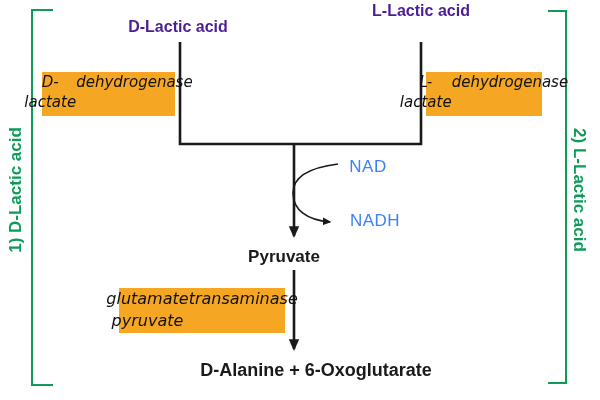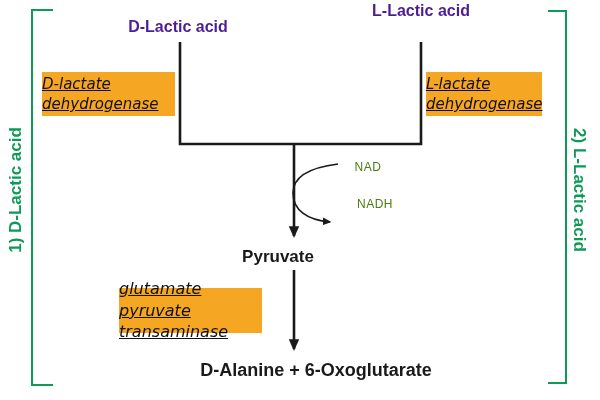--- a/index.html
+++ b/index.html
@@ -3,23 +3,23 @@
 <meta charset="utf-8">
 <style>
   html,body{margin:0;padding:0;}
   .canvas{position:relative;width:600px;height:400px;background:#ffffff;overflow:hidden;
           font-family:"Liberation Sans", sans-serif;}
   .svg-layer{position:absolute;left:0;top:0;width:600px;height:400px;}
   .label{position:absolute;transform:translate(-50%,-50%);white-space:nowrap;}
   .title{color:#4c1d95;font-weight:bold;font-size:16px;}
   .enzyme-box{position:absolute;background:#f5a623;color:#111111;font-style:italic;
               font-family:"DejaVu Sans", sans-serif;
-              font-size:15px;display:flex;flex-direction:column;
-              justify-content:center;line-height:1.35;text-decoration:underline;}
-  .cofactor{color:#4d7c0f;font-size:12px;letter-spacing:0.5px;}
+              font-size:15px;text-align:center;display:flex;flex-direction:row;
+              justify-content:center;line-height:1.35;}
+  .cofactor{color:#3b82f6;font-size:17px;letter-spacing:0.5px;}
   .bold-label{color:#1a1a1a;font-weight:bold;font-size:17px;}
   .product{font-size:18px;}
   .side-label{position:absolute;color:#0e9a57;font-weight:bold;font-size:17px;white-space:nowrap;}
   .side-left{transform:translate(-50%,-50%) rotate(-90deg);}
   .side-right{transform:translate(-50%,-50%) rotate(90deg);}
 </style>
 </head>
 <body>
 
 <div class="canvas">
@@ -52,25 +52,25 @@
   <div class="enzyme-box" style="left:42px;top:72px;width:133px;height:44px;">
     <span>D-lactate</span>
     <span>dehydrogenase</span>
   </div>
   <div class="enzyme-box" style="left:426px;top:72px;width:116px;height:44px;">
     <span>L-lactate</span>
     <span>dehydrogenase</span>
   </div>
 
   <div class="label cofactor" style="left:368px;top:167px;">NAD</div>
-  <div class="label cofactor" style="left:375px;top:204px;">NADH</div>
+  <div class="label cofactor" style="left:375px;top:221px;">NADH</div>
 
-  <div class="label bold-label" style="left:278px;top:257px;">Pyruvate</div>
+  <div class="label bold-label" style="left:284px;top:257px;">Pyruvate</div>
 
-  <div class="enzyme-box" style="left:119px;top:288px;width:143px;height:45px;font-size:16px;">
+  <div class="enzyme-box" style="left:119px;top:288px;width:166px;height:45px;font-size:16px;">
     <span>glutamate pyruvate</span>
     <span>transaminase</span>
   </div>
 
 
   <div class="label bold-label product" style="left:316px;top:370px;">D-Alanine + 6-Oxoglutarate</div>
 
   <div class="side-label side-left" style="left:16px;top:190px;">1) D-Lactic acid</div>
   <div class="side-label side-right" style="left:579px;top:190px;">2) L-Lactic acid</div>
 </div>

